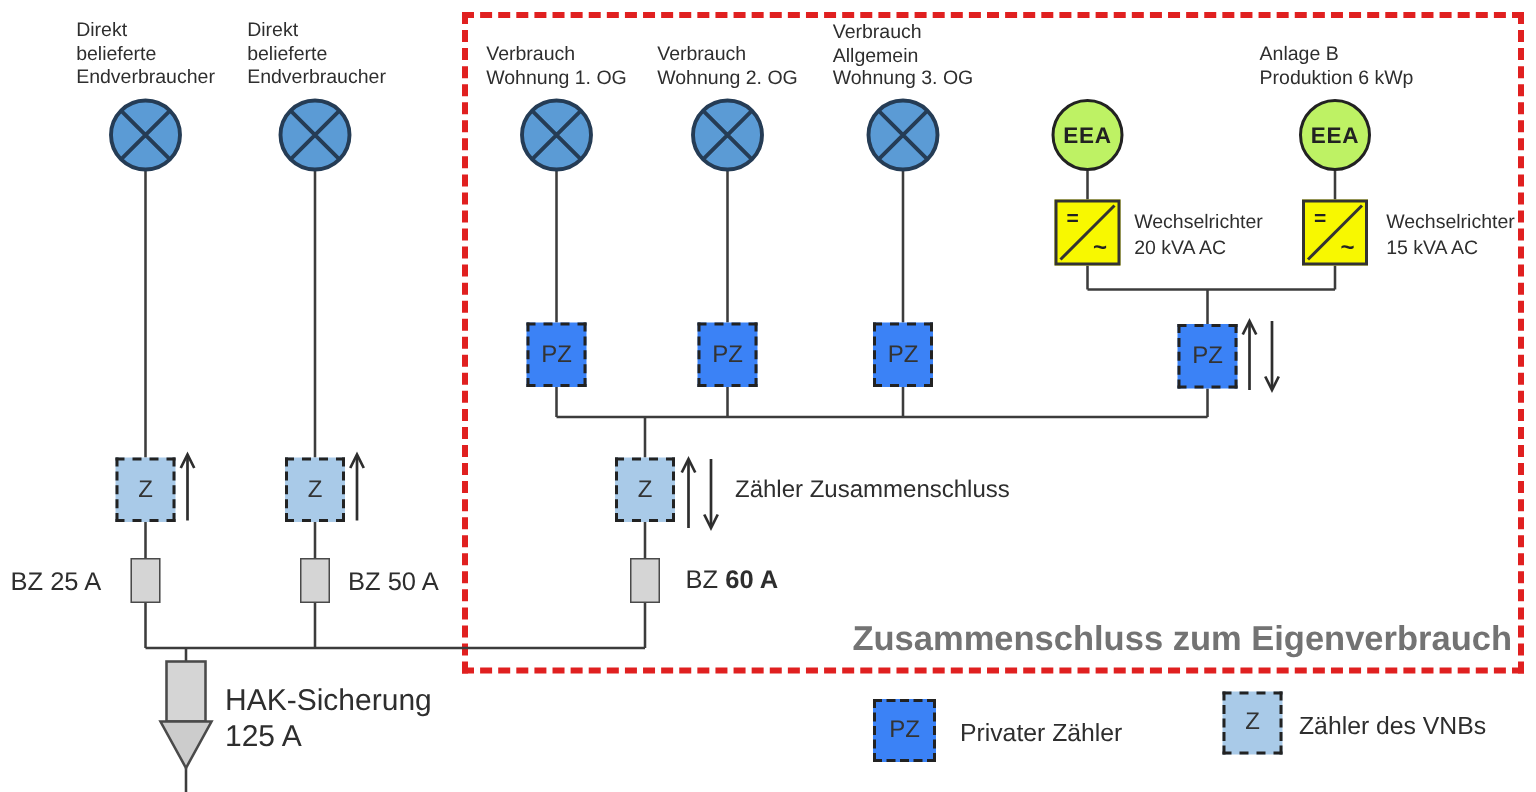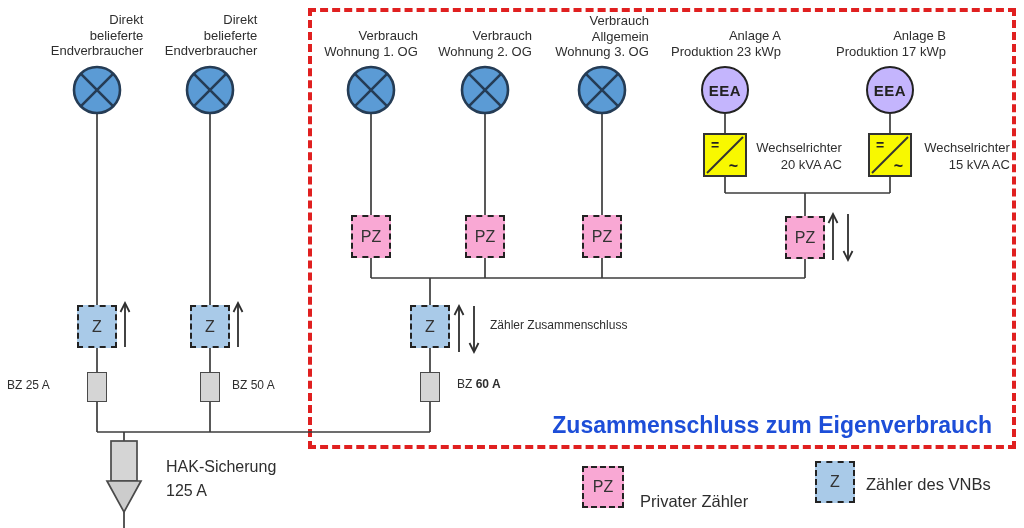--- a/index.html
+++ b/index.html
@@ -6,53 +6,53 @@
   .canvas{
     position:relative;width:1024px;height:528px;background:#ffffff;overflow:hidden;
     font-family:"Liberation Sans", sans-serif;color:#2e2e2e;
   }
   .wires{position:absolute;left:0;top:0;z-index:1;}
   .redbox{
     position:absolute;left:308px;top:8px;width:708px;height:441px;
     border:4px dashed #e02020;box-sizing:border-box;z-index:0;
   }
   .lbl{position:absolute;white-space:pre-line;line-height:15.5px;font-size:13px;z-index:3;}
-  .ctr{transform:translateX(-50%);text-align:right;}
+  .ctr{transform:translateX(-50%);text-align:left;}
   .lamp{position:absolute;z-index:2;}
   .eea{
     position:absolute;width:48px;height:48px;border-radius:50%;
-    background:#c4b5fd;border:2.5px solid #222;box-sizing:border-box;
+    background:#bef264;border:2.5px solid #222;box-sizing:border-box;
     display:flex;align-items:center;justify-content:center;
     font-size:15px;font-weight:600;color:#222;z-index:2;letter-spacing:.5px;
   }
   .inv{
     position:absolute;width:44px;height:44px;background:#f8f800;
     border:2px solid #333;box-sizing:border-box;z-index:2;
   }
   .inv svg{position:absolute;left:0;top:0;}
   .inv .dc{position:absolute;left:6px;top:2px;font-size:14px;font-weight:bold;color:#222;}
   .inv .ac{position:absolute;right:7px;bottom:0px;font-size:16px;font-weight:bold;color:#222;}
   .meter{
     position:absolute;width:40px;height:43px;box-sizing:border-box;
     border:2px dashed #222;display:flex;align-items:center;justify-content:center;
     font-size:16px;color:#333;z-index:2;
   }
   .z-meter{background:#a9cae8;}
-  .pz-meter{background:#f9a8d4;}
+  .pz-meter{background:#3b82f6;}
   .fuse{
     position:absolute;width:20px;height:30px;background:#d5d5d5;
     border:1.5px solid #4a4a4a;box-sizing:border-box;z-index:2;
   }
-  .bz-lbl{position:absolute;font-size:12px;z-index:3;white-space:nowrap;}
+  .bz-lbl{position:absolute;font-size:17px;z-index:3;white-space:nowrap;}
   .bz-lbl b{font-weight:bold;}
-  .hak-lbl{position:absolute;font-size:16px;line-height:24px;white-space:pre-line;z-index:3;margin-left:16px;}
-  .join-lbl{position:absolute;font-size:12px;z-index:3;white-space:nowrap;}
+  .hak-lbl{position:absolute;font-size:20px;line-height:24px;white-space:pre-line;z-index:3;}
+  .join-lbl{position:absolute;font-size:16px;z-index:3;white-space:nowrap;}
   .banner{
-    position:absolute;right:32px;top:412px;font-size:23px;font-weight:bold;
-    color:#1d4ed8;z-index:3;white-space:nowrap;
+    position:absolute;right:16px;top:412px;font-size:23px;font-weight:bold;
+    color:#737373;z-index:3;white-space:nowrap;
   }
   .legend-lbl{position:absolute;font-size:16.5px;line-height:24px;white-space:pre-line;z-index:3;}
   .legend-box{
     position:absolute;box-sizing:border-box;border:2px dashed #222;
     display:flex;align-items:center;justify-content:center;font-size:16px;color:#333;z-index:3;
   }
 </style>
 </head>
 <body>
 
@@ -202,44 +202,42 @@
   <div class="lbl ctr" style="left:211px;top:12px">Direkt
 belieferte
 Endverbraucher</div>
   <div class="lbl ctr" style="left:371px;top:28px">Verbrauch
 Wohnung 1. OG</div>
   <div class="lbl ctr" style="left:485px;top:28px">Verbrauch
 Wohnung 2. OG</div>
   <div class="lbl ctr" style="left:602px;top:13px">Verbrauch
 Allgemein
 Wohnung 3. OG</div>
-  <div class="lbl ctr" style="left:726px;top:28px">Anlage A
-Produktion 23 kWp</div>
   <div class="lbl ctr" style="left:891px;top:28px">Anlage B
-Produktion 17 kWp</div>
+Produktion 6 kWp</div>
   <div class="lbl ctr" style="left:799px;top:140px;line-height:16.5px">Wechselrichter
 20 kVA AC</div>
   <div class="lbl ctr" style="left:967px;top:140px;line-height:16.5px">Wechselrichter
 15 kVA AC</div>
 
   <div class="join-lbl" style="left:490px;top:318px">Zähler Zusammenschluss</div>
 
   <div class="bz-lbl" style="left:7px;top:378px">BZ 25 A</div>
   <div class="bz-lbl" style="left:232px;top:378px">BZ 50 A</div>
   <div class="bz-lbl" style="left:457px;top:377px"><span>BZ</span> <b>60 A</b></div>
 
   <div class="hak-lbl" style="left:150px;top:455px">HAK-Sicherung
 125 A</div>
 
   <div class="banner">Zusammenschluss zum Eigenverbrauch</div>
 
 
   <div class="legend-box pz-meter" style="left:582px;top:466px;width:42px;height:42px">
     <span>PZ</span>
     </div>
-  <div class="legend-lbl" style="left:640px;top:489px">Privater Zähler</div>
+  <div class="legend-lbl" style="left:640px;top:477px">Privater Zähler</div>
 
   <div class="legend-box z-meter" style="left:815px;top:461px;width:40px;height:42px">
     <span>Z</span>
     </div>
   <div class="legend-lbl" style="left:866px;top:472px">Zähler des VNBs</div>
 
 </div>
 
 </body></html>

